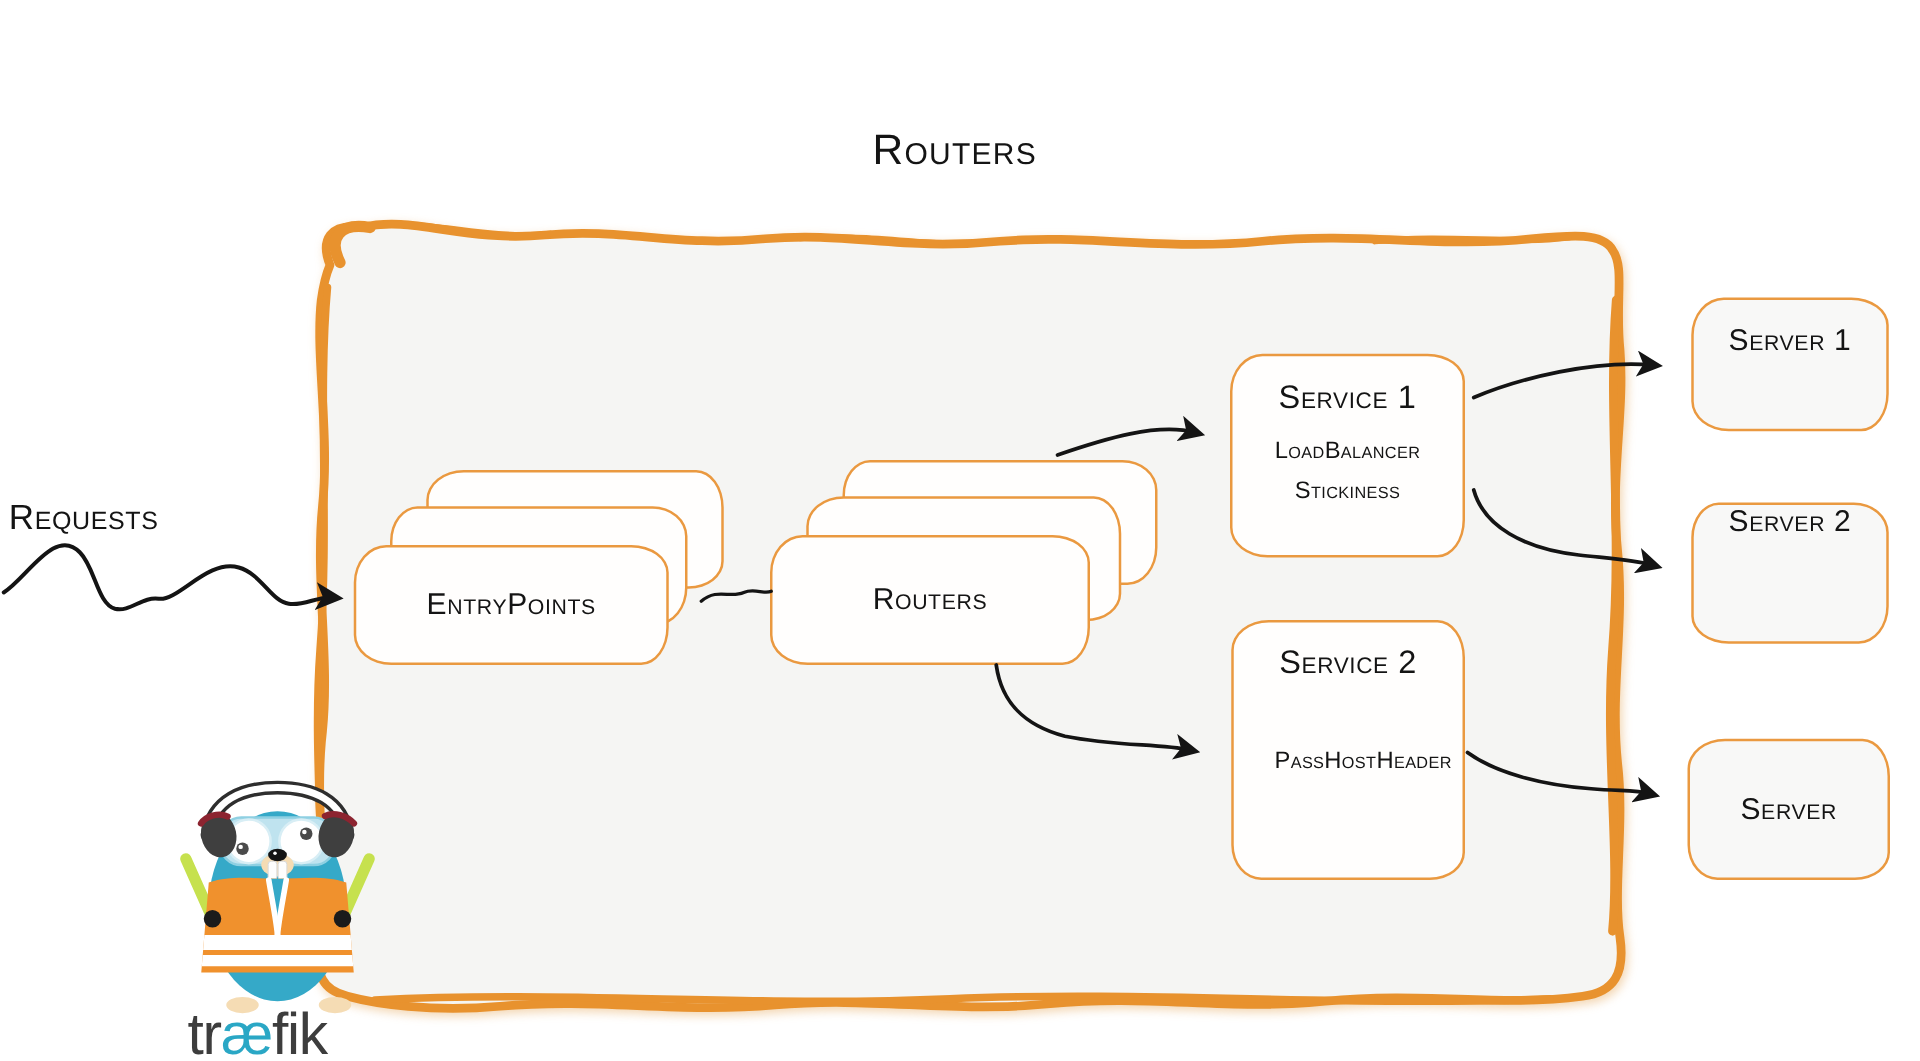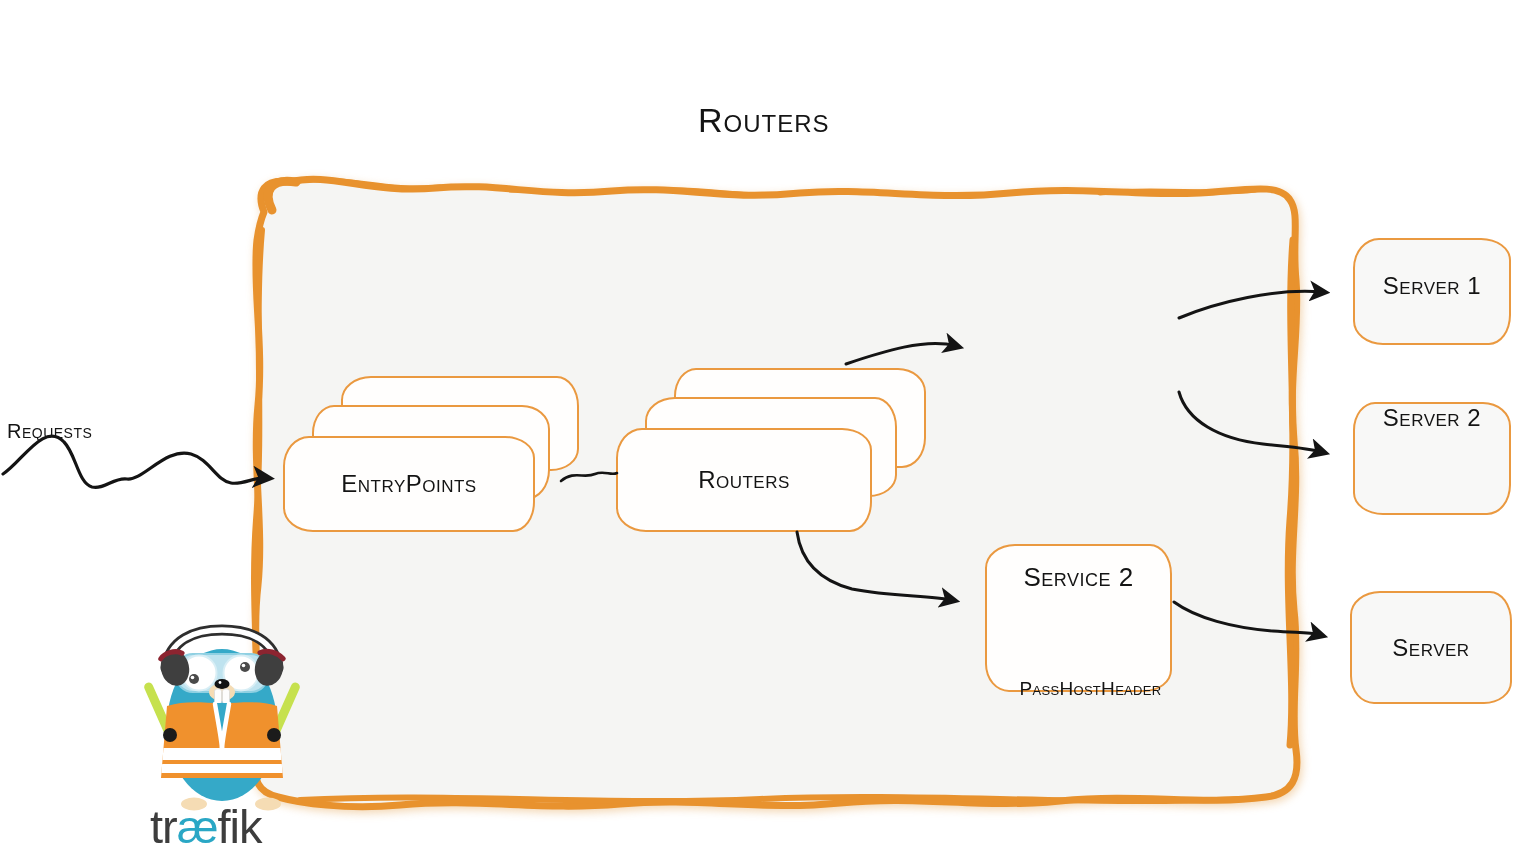--- a/index.html
+++ b/index.html
@@ -3,21 +3,21 @@
 <meta charset="utf-8">
 <style>
   html,body{margin:0;padding:0;background:#fff;}
   .canvas{position:relative;width:1536px;height:849px;background:#ffffff;overflow:hidden;
           font-family:Liberation Sans, sans-serif;color:#141414;}
   .sc{font-variant:small-caps;}
   .abs{position:absolute;}
 
   
   .diagram-title{left:698px;top:101px;font-size:34px;letter-spacing:1px;z-index:4;}
-  .requests-label{left:7px;top:420px;font-size:20px;letter-spacing:.5px;z-index:4;}
+  .requests-label{left:7px;top:398px;font-size:28px;letter-spacing:.5px;z-index:4;}
 
   
   .region-svg{left:0;top:0;z-index:1;}
   .arrow-svg{left:0;top:0;z-index:6;pointer-events:none;}
 
   
   .sketch-box{position:absolute;background:#fffefd;border:2px solid #ea9940;
               box-sizing:border-box;display:flex;align-items:center;justify-content:center;}
   .r1{border-radius:26px 30px 22px 30px / 30px 22px 30px 24px;}
   .r2{border-radius:30px 22px 28px 24px / 24px 30px 22px 28px;}
@@ -76,27 +76,32 @@
   </div>
 
   <div class="stack" style="left:616px;top:368px;width:316px;height:166px;">
     <div class="sketch-box layer r3" style="left:58px;top:0;width:252px;height:100px;"></div>
     <div class="sketch-box layer r2" style="left:29px;top:29px;width:252px;height:100px;"></div>
     <div class="sketch-box layer r1" style="left:0;top:60px;width:256px;height:104px;">
       <span class="sc box-label">Routers</span>
     </div>
   </div>
 
+  <div class="sketch-box service-box r1" style="left:984px;top:283px;width:188px;height:163px;padding-top:17px;">
+    <span class="sc service-title">Service 1</span>
+    <span class="sc service-line" style="margin-top:12px;">LoadBalancer</span>
+    <span class="sc service-line">Stickiness</span>
+  </div>
 
-  <div class="sketch-box service-box r2" style="left:985px;top:544px;width:187px;height:148px;padding-top:16px;gap:32px;">
+  <div class="sketch-box service-box r2" style="left:985px;top:496px;width:187px;height:208px;padding-top:16px;">
     <span class="sc service-title">Service 2</span>
     <span class="sc service-line" style="margin-top:48px;margin-left:24px;">PassHostHeader</span>
   </div>
 
-  <div class="sketch-box server-box r1" style="left:1353px;top:238px;width:158px;height:107px;padding-top:32px;">
+  <div class="sketch-box server-box r1" style="left:1353px;top:238px;width:158px;height:107px;padding-top:19px;">
     <span class="sc server-label">Server 1</span>
   </div>
   <div class="sketch-box server-box r3" style="left:1353px;top:402px;width:158px;height:113px;">
     <span class="sc server-label">Server 2</span>
   </div>
   <div class="sketch-box server-box r2" style="left:1350px;top:591px;width:162px;height:113px;padding-top:41px;">
     <span class="sc server-label">Server</span>
   </div>
 
   <svg class="abs arrow-svg" width="1536" height="849" viewBox="0 0 1536 849">

